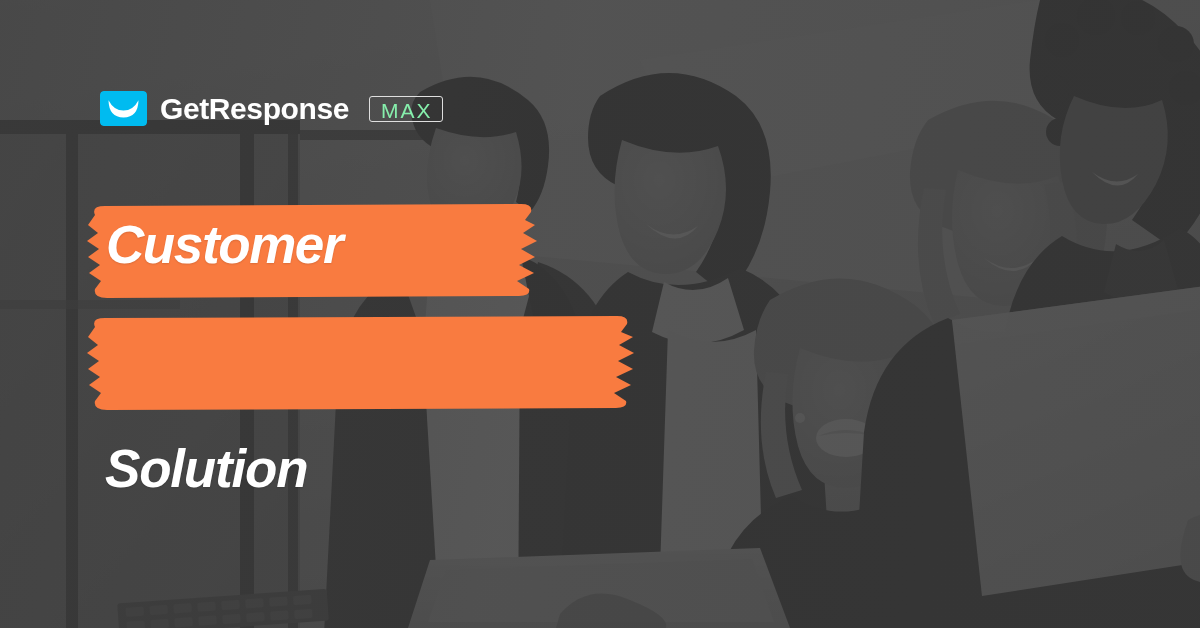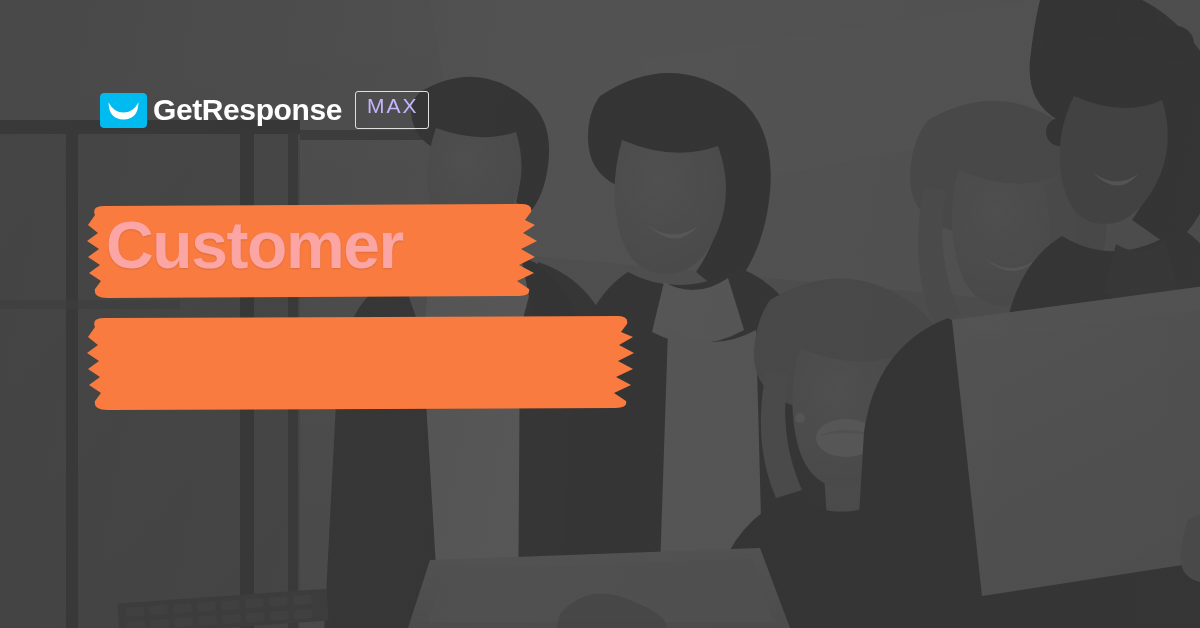--- a/index.html
+++ b/index.html
@@ -39,46 +39,46 @@
     pointer-events: none;
   }
 
   
   .logo-row {
     position: absolute;
     left: 100px;
     top: 91px;
     display: flex;
     align-items: center;
-    gap: 7px;
+    gap: 14px;
     z-index: 5;
   }
   .logo-mark {
     width: 47px;
     height: 35px;
     border-radius: 4px;
     display: block;
   }
   .logo-wordmark {
     color: #ffffff;
     font-size: 30px;
     font-weight: 700;
     letter-spacing: -0.4px;
     line-height: 1;
     white-space: nowrap;
     margin-left: -1px;
   }
   .max-badge {
     border: 1.6px solid #dfdfdf;
     border-radius: 3px;
-    color: #c4b5fd;
+    color: #86efac;
     font-size: 21px;
     font-weight: 400;
     letter-spacing: 2.0px;
-    padding: 3px 9px 12px 11px;
+    padding: 3px 9px 0 11px;
     line-height: 1;
     margin-left: 6px;
     white-space: nowrap;
   }
 
   
   .headline {
     position: absolute;
     left: 85px;
     top: 196px;
@@ -100,28 +100,29 @@
     z-index: 0;
     display: block;
   }
   .hl-shape.s1 { width: 470px; }
   .hl-shape.s2 { width: 566px; }
 
   .hl-text {
     position: relative;
     z-index: 1;
     display: block;
-    color: #fca5a5;
-    font-size: 66px;
+    color: #ffffff;
+    font-size: 53px;
     font-weight: 700;
     letter-spacing: -1.4px;
     line-height: 98px;
     white-space: nowrap;
     padding-left: 21px;
     text-shadow: 0 1px 2px rgba(0,0,0,0.12);
+    font-style: italic;
   }
   .hl-text.t3 {
     padding-left: 20px;
     letter-spacing: -1.2px;
   }
 </style>
 </head>
 <body>
 
 <div class="banner">
@@ -309,16 +310,19 @@
     </div>
 
     <div class="hl-line l2">
       <svg class="hl-shape s2" viewBox="0 0 566 96" preserveAspectRatio="none" aria-hidden="true">
         <path d="M10,12 Q6,3 20,3 L532,1 Q544,1 542,9 L536,17 L548,22 L534,30 L549,38 L533,46
                  L548,54 L531,62 L546,70 L529,78 L541,86 Q543,93 531,93 L22,95
                  Q8,95 10,86 L16,78 L4,70 L15,62 L3,54 L14,46 L2,38 L13,30 L3,22 Z" fill="#F97B40"></path>
       </svg>
     </div>
 
+    <div class="hl-line l3">
+      <span class="hl-text t3">Solution</span>
+    </div>
 
   </div>
 
 </div>
 
 </body></html>

